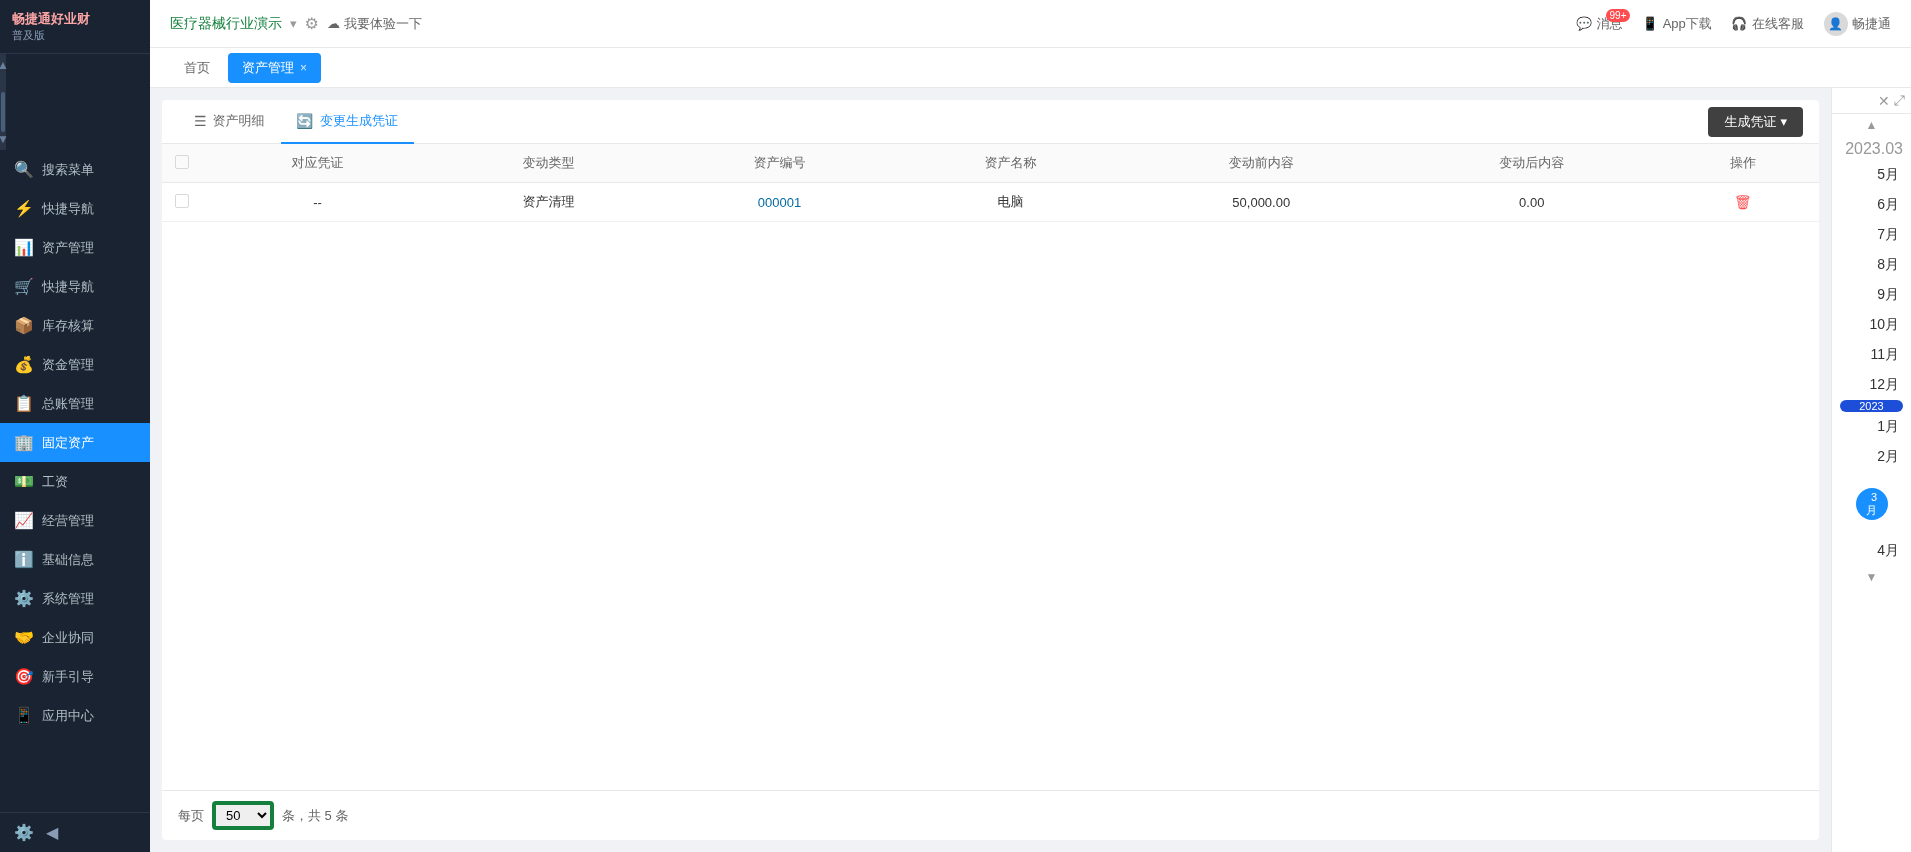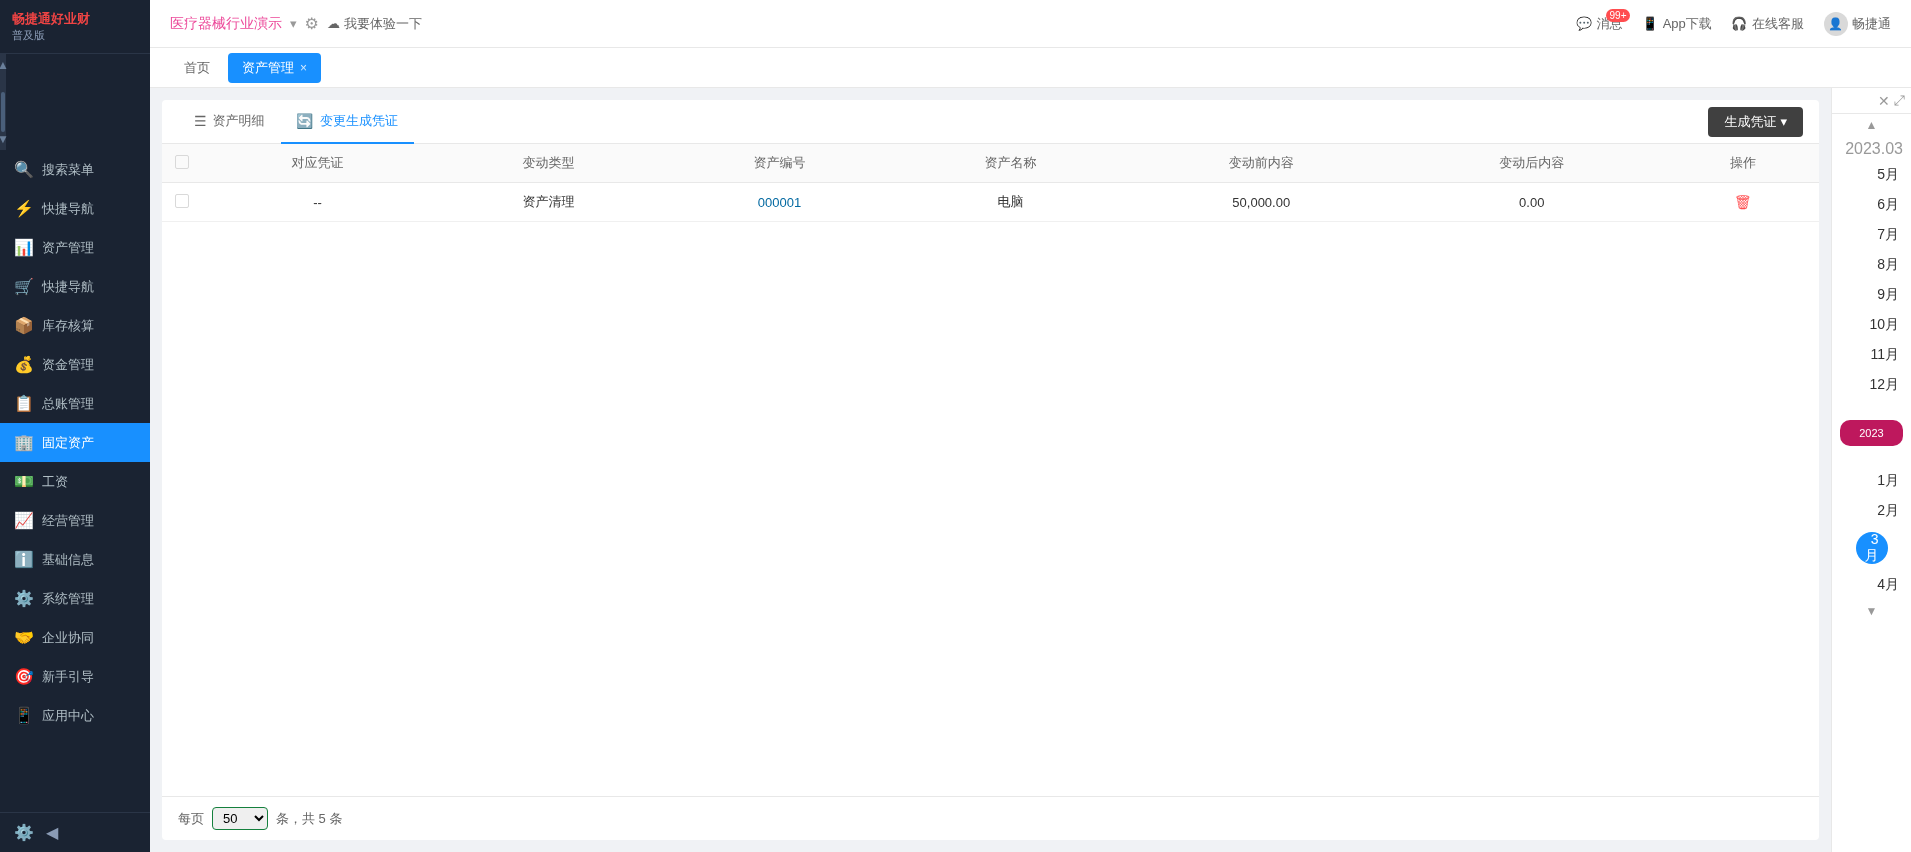--- a/index.html
+++ b/index.html
@@ -13,21 +13,21 @@
       flex-direction: column;
       height: 100%;
       flex-shrink: 0;
     }
     .sidebar-logo {
       padding: 10px 12px;
       background: #1a2332;
       border-bottom: 1px solid #2a3547;
     }
     .sidebar-logo-text {
-      color: #ef4444;
+      color: #fca5a5;
       font-size: 13px;
       font-weight: bold;
       line-height: 1.4;
     }
     .sidebar-logo-sub {
       color: #8a9bb5;
       font-size: 11px;
     }
     .sidebar-scroll {
       flex: 1;
@@ -88,21 +88,21 @@
       background: #fff;
       border-bottom: 1px solid #e8e8e8;
       padding: 0 20px;
       height: 48px;
       display: flex;
       align-items: center;
       justify-content: space-between;
       flex-shrink: 0;
     }
     .top-header-left { display: flex; align-items: center; gap: 8px; }
-    .company-name { font-size: 14px; color: #ec4899; font-weight: 500; }
+    .company-name { font-size: 14px; color: #15803d; font-weight: 500; }
     .dropdown-icon { color: #999; cursor: pointer; }
     .settings-icon { color: #999; cursor: pointer; font-size: 16px; }
     .experience-btn {
       display: flex; align-items: center; gap: 4px;
       color: #666; font-size: 13px; cursor: pointer;
     }
     .top-header-right { display: flex; align-items: center; gap: 20px; }
     .header-action { display: flex; align-items: center; gap: 4px; color: #666; cursor: pointer; font-size: 13px; position: relative; }
     .badge {
       background: #ff4d4f;
@@ -255,21 +255,21 @@
     .table-footer {
       padding: 10px 16px;
       border-top: 1px solid #e8e8e8;
       display: flex;
       align-items: center;
       gap: 8px;
       font-size: 13px;
       color: #666;
     }
     .page-select {
-      border: 1px solid #15803d;
+      border: 4px solid #15803d;
       border-radius: 4px;
       padding: 2px 6px;
       font-size: 13px;
     }
 
     
     .calendar-panel {
       width: 80px;
       background: #fff;
       border-left: 1px solid #e8e8e8;
@@ -309,31 +309,31 @@
     }
     .cal-month-item.current-month {
       background: #1890ff;
       color: #fff;
       border-radius: 50%;
       width: 32px;
       height: 32px;
       display: flex;
       align-items: center;
       justify-content: center;
-      margin: 6px auto;
-      font-size: 14px;
+      margin: 16px auto;
+      font-size: 11px;
     }
     .cal-year-badge {
-      background: #be185d;
+      background: #1d4ed8;
       color: #fff;
       font-size: 11px;
-      padding: 7px 6px;
+      padding: 0 6px;
       border-radius: 10px;
       text-align: center;
-      margin: 20px 8px;
+      margin: 0 8px;
     }
     .cal-nav-up, .cal-nav-down {
       text-align: center;
       padding: 4px;
       color: #999;
       cursor: pointer;
       font-size: 12px;
     }
   </style>
 </head>

